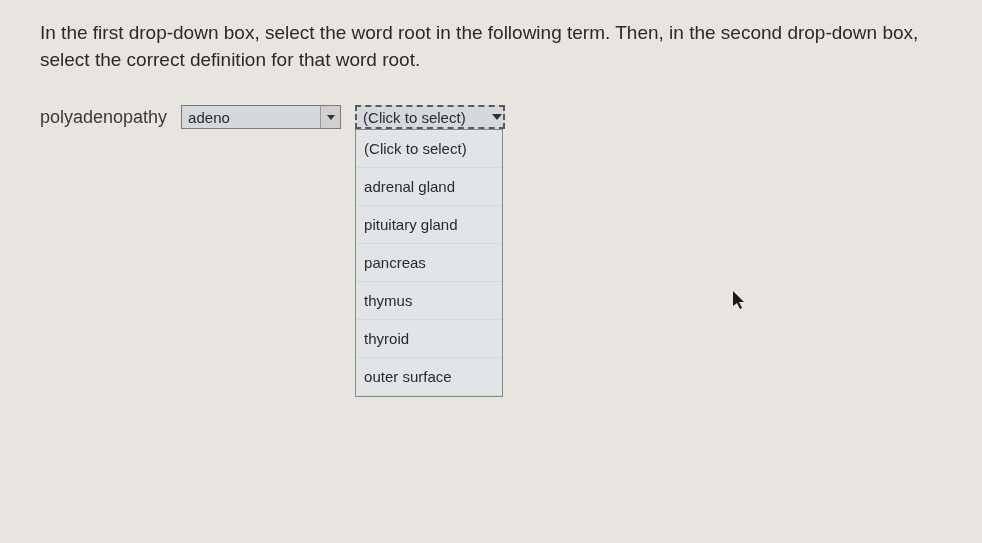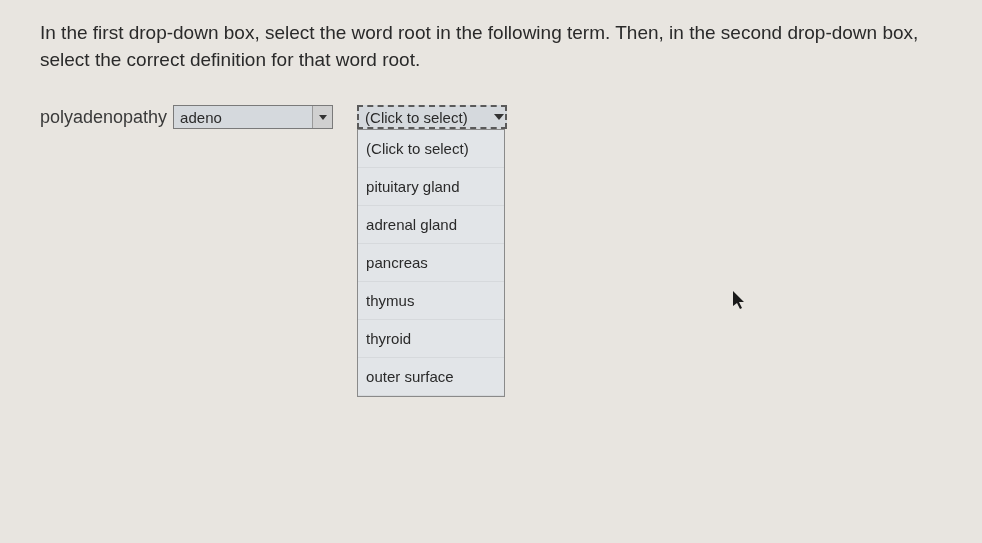--- a/index.html
+++ b/index.html
@@ -18,21 +18,21 @@
     .instructions {
       font-size: 19px;
       color: #2a2a2a;
       line-height: 1.4;
       margin-bottom: 32px;
       font-weight: 500;
     }
     .question-row {
       display: flex;
       align-items: flex-start;
-      gap: 4px;
+      gap: 12px;
     }
     .term-label {
       font-size: 18px;
       color: #3a3a3a;
       font-weight: 500;
       padding-top: 2px;
     }
     .select-wrapper-1 {
       position: relative;
       margin-left: 2px;
@@ -67,21 +67,21 @@
     .select-arrow-1::after {
       content: "";
       width: 0;
       height: 0;
       border-left: 4px solid transparent;
       border-right: 4px solid transparent;
       border-top: 5px solid #333;
     }
     .select-wrapper-2 {
       position: relative;
-      margin-left: 20px;
+      margin-left: 2px;
     }
     .select-box-2 {
       width: 150px;
       height: 24px;
       background: #d5d9dd;
       border: 2px dashed #5a5a5a;
       font-size: 15px;
       color: #2a2a2a;
       padding: 2px 20px 2px 6px;
       appearance: none;
@@ -144,22 +144,22 @@
   </div>
 
   <div class="select-wrapper-2">
     <div class="select-box-2">
       <span>(Click to select)</span>
     </div>
     <div class="select-arrow-2"></div>
 
     <div class="dropdown-list">
       <div class="dropdown-option">(Click to select)</div>
+      <div class="dropdown-option">adrenal gland</div>
       <div class="dropdown-option">pituitary gland</div>
-      <div class="dropdown-option">adrenal gland</div>
       <div class="dropdown-option">pancreas</div>
       <div class="dropdown-option">thymus</div>
       <div class="dropdown-option">thyroid</div>
       <div class="dropdown-option">outer surface</div>
     </div>
   </div>
 </div>
 
 <svg class="cursor" viewBox="0 0 16 20">
   <path d="M0,0 L0,15 L4,12 L7,18 L9,17 L6,11 L11,11 Z" fill="#1a1a1a"></path>

